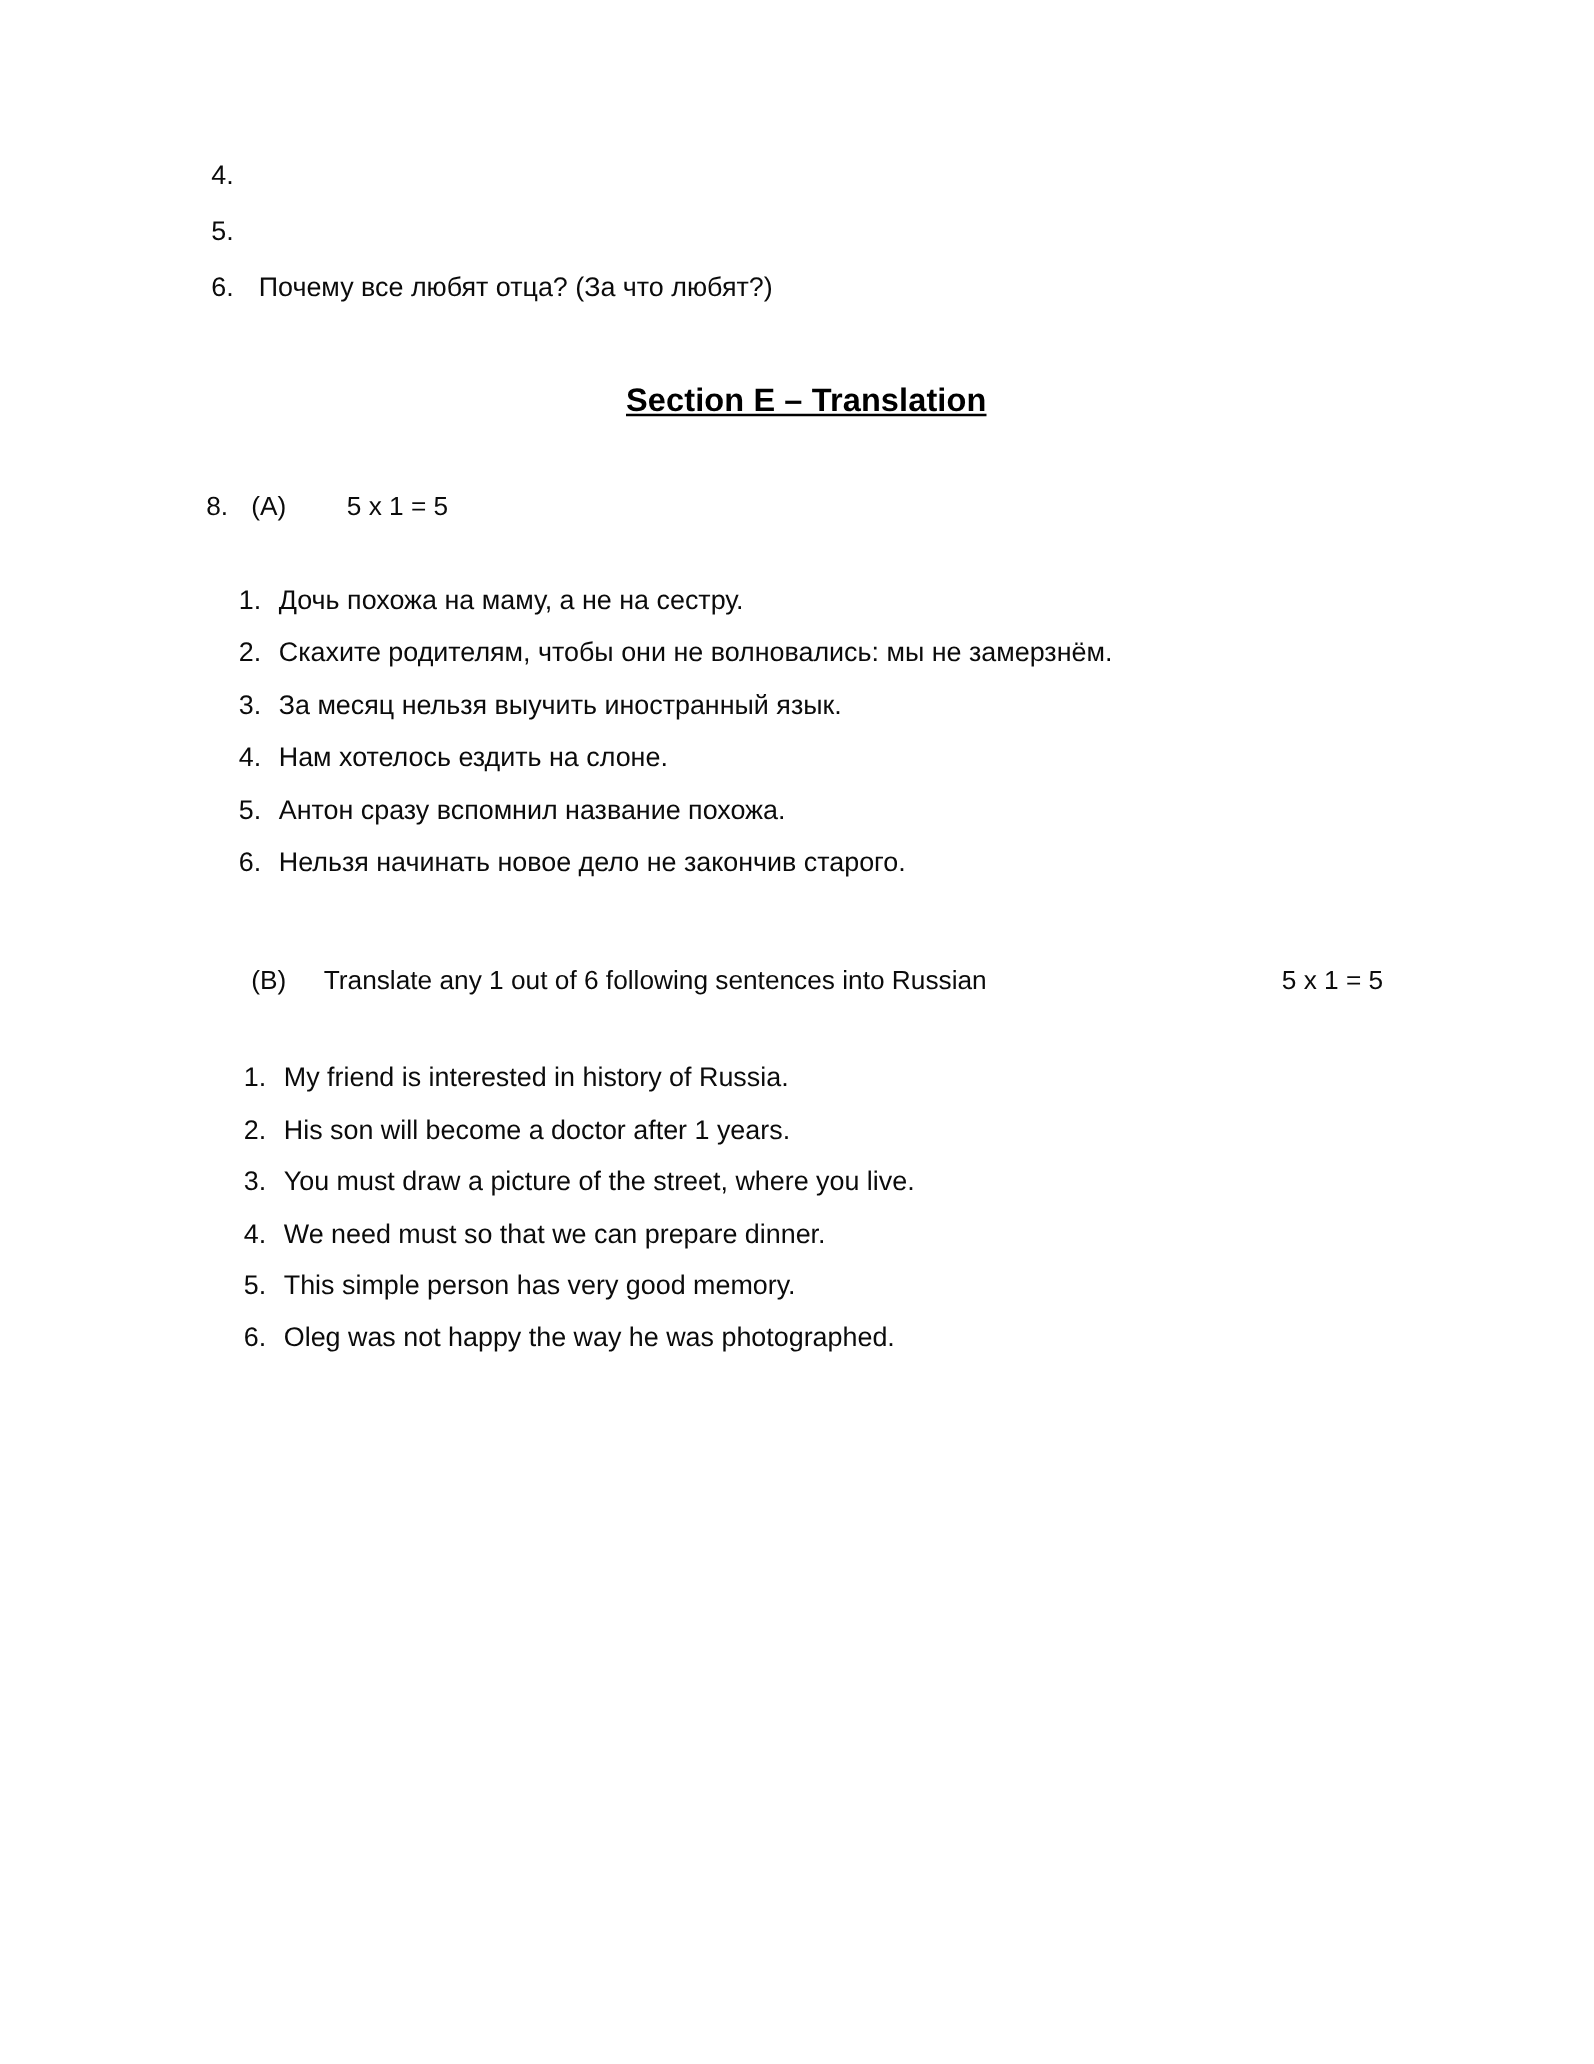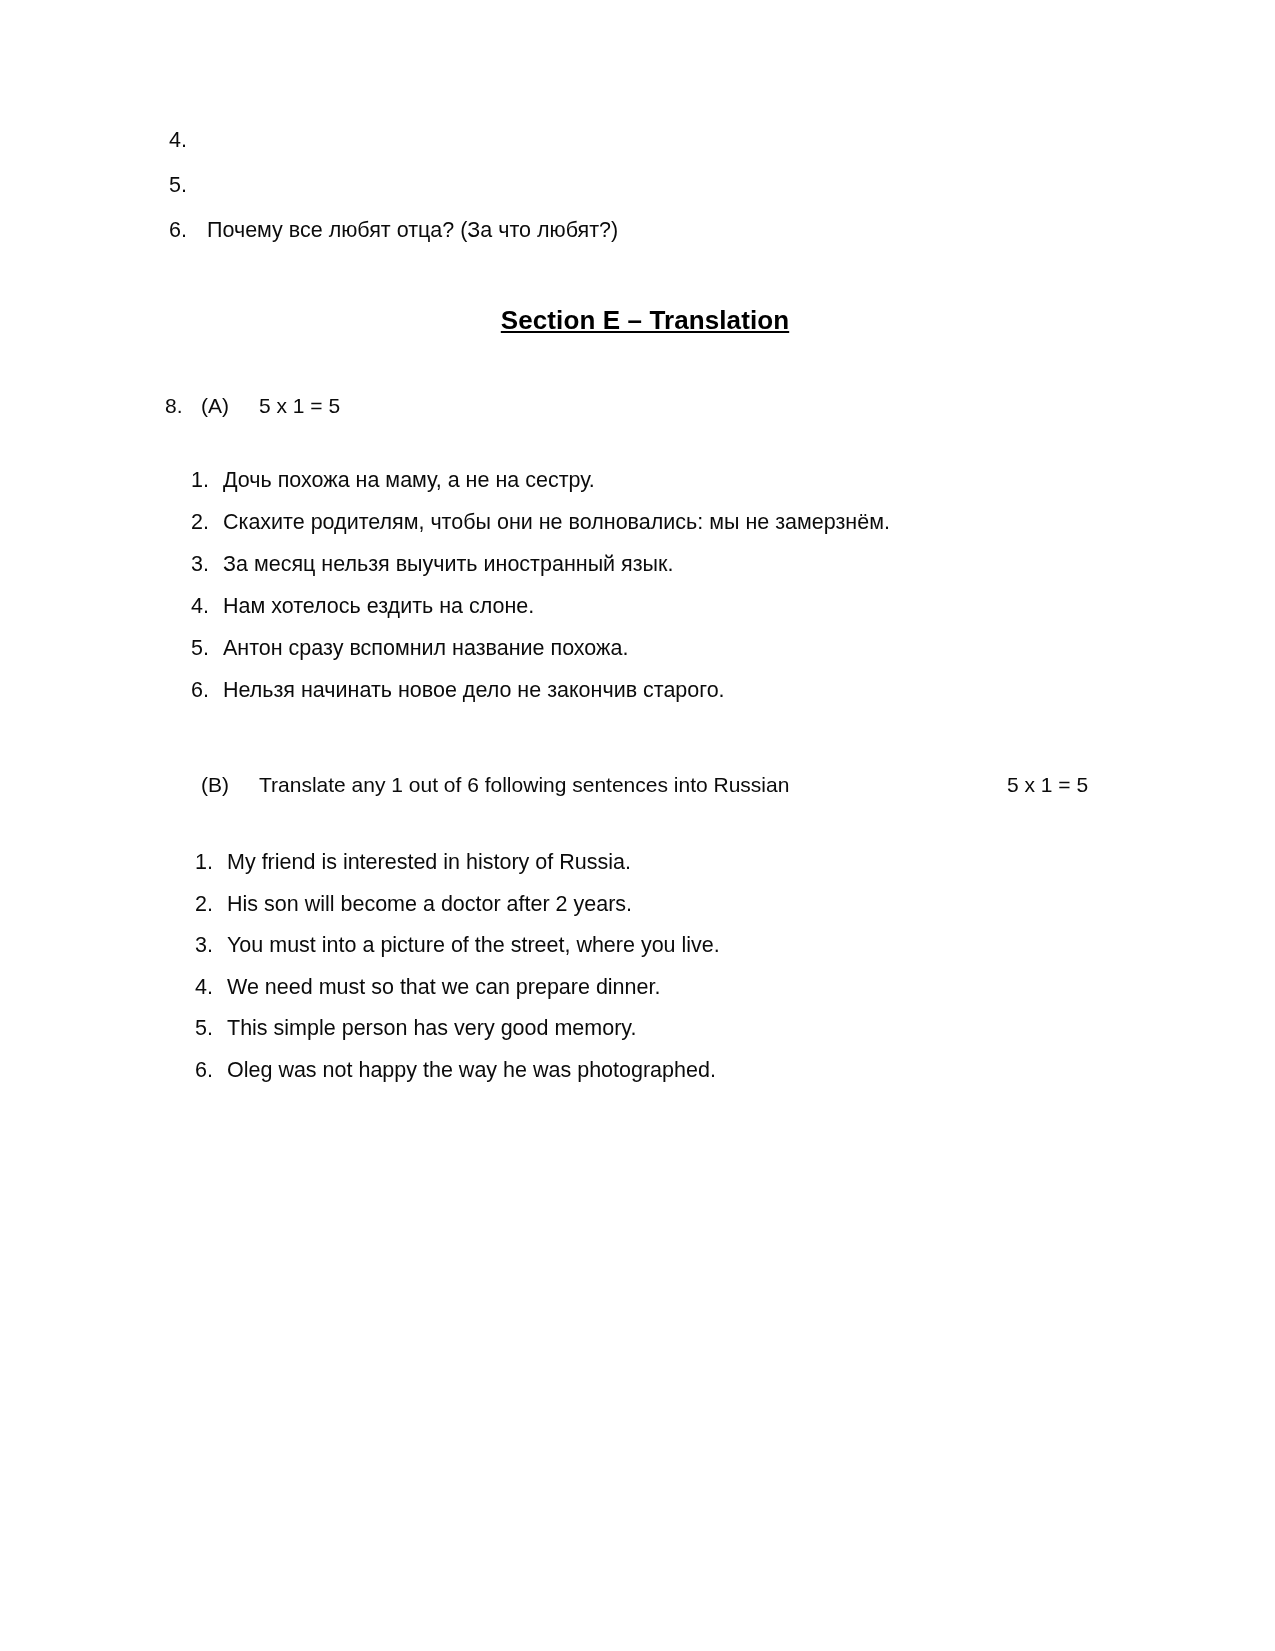--- a/index.html
+++ b/index.html
@@ -86,21 +86,21 @@
     flex: 0 0 auto;
     width: 58px;
     text-align: left;
   }
   .part-header .ptext {
     flex: 1 1 auto;
   }
   .part-header .marks {
     flex: 0 0 auto;
     width: 118px;
-    text-align: left;
+    text-align: center;
     white-space: nowrap;
   }
 
   
   .sent-list {
     margin: 0;
     padding: 0;
     list-style: none;
   }
   .sent-list.ru { margin-top: 38px; }
@@ -188,25 +188,25 @@
       <span class="marks">5 x 1 = 5</span>
     </div>
 
     <div class="sent-list en">
       <div class="row">
         <span class="num">1.</span>
         <span class="txt">My friend is interested in history of Russia.</span>
       </div>
       <div class="row">
         <span class="num">2.</span>
-        <span class="txt">His son will become a doctor after 2 years.</span>
+        <span class="txt">His son will become a doctor after 1 years.</span>
       </div>
       <div class="row">
         <span class="num">3.</span>
-        <span class="txt">You must into a picture of the street, where you live.</span>
+        <span class="txt">You must draw a picture of the street, where you live.</span>
       </div>
       <div class="row">
         <span class="num">4.</span>
         <span class="txt">We need must so that we can prepare dinner.</span>
       </div>
       <div class="row">
         <span class="num">5.</span>
         <span class="txt">This simple person has very good memory.</span>
       </div>
       <div class="row">

